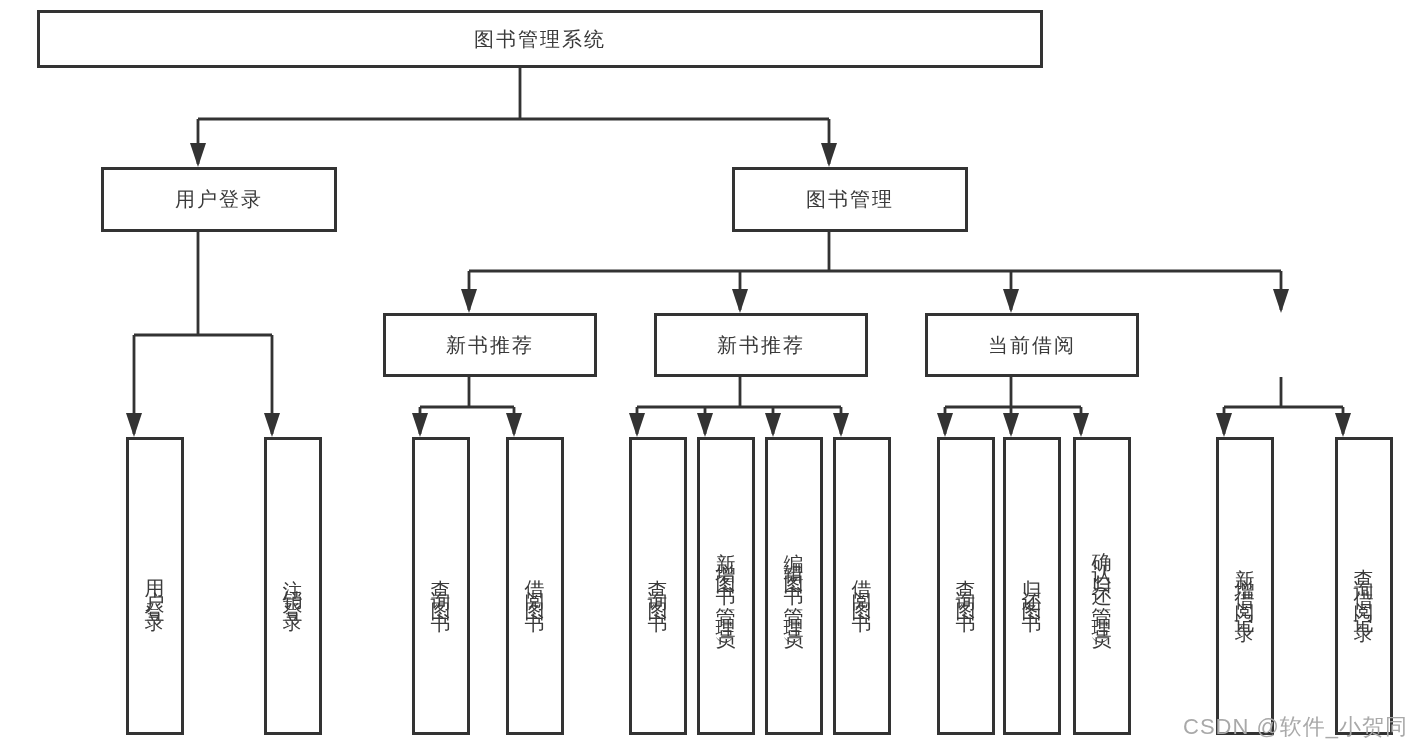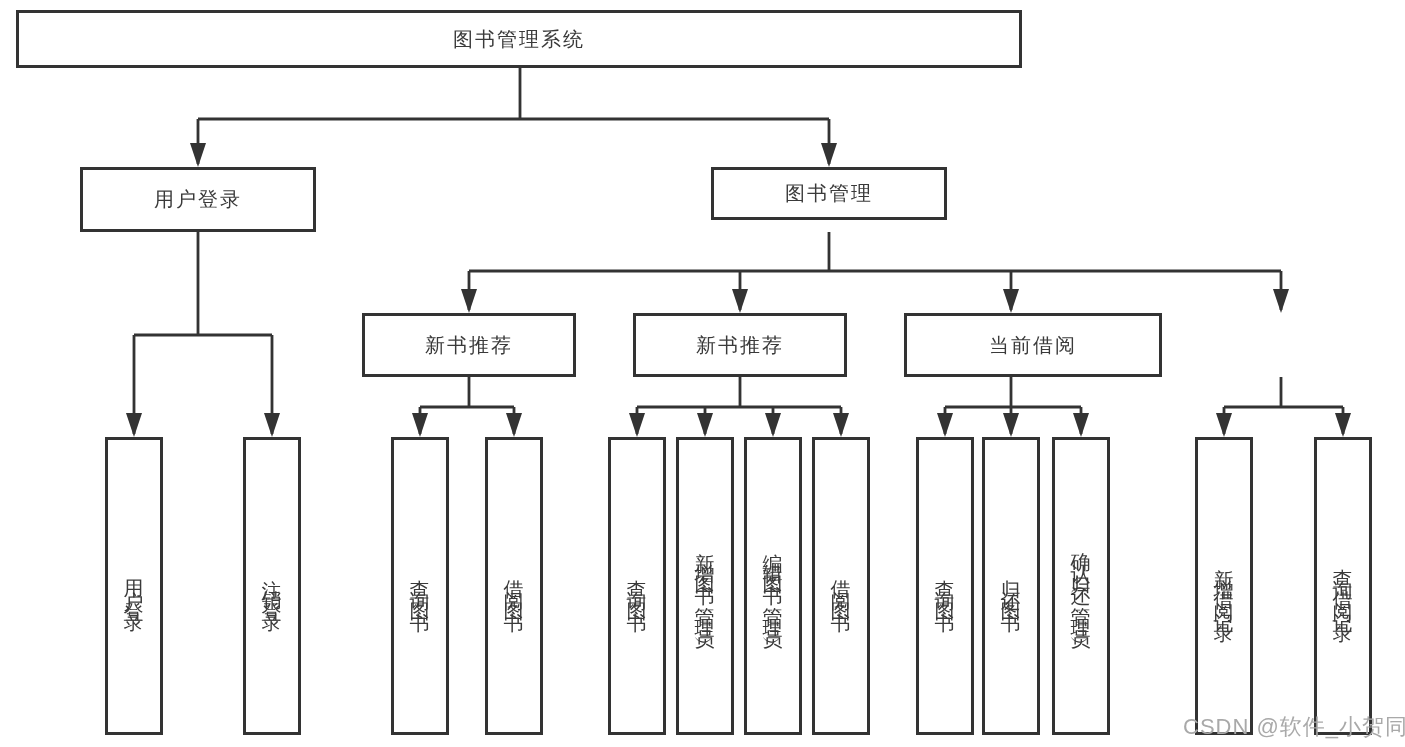--- a/index.html
+++ b/index.html
@@ -24,20 +24,21 @@
   }
   .node, .leaf {
     position: absolute;
     box-sizing: border-box;
     background: #ffffff;
     border: 3px solid #333333;
     display: flex;
     align-items: center;
     justify-content: center;
     color: #3a3a3a;
+    margin-left: 21px;
   }
   .node span {
     font-size: 20px;
     letter-spacing: 2px;
     white-space: nowrap;
   }
   .leaf {
     width: 58px;
     top: 437px;
     height: 298px;
@@ -118,31 +119,31 @@
     <use href="#ah" transform="translate(1343,437)"></use>
   </svg>
 
   <div class="node" style="left:16px; top:10px; width:1006px; height:58px;">
     <span>图书管理系统</span>
   </div>
 
   <div class="node" style="left:80px; top:167px; width:236px; height:65px;">
     <span>用户登录</span>
   </div>
-  <div class="node" style="left:711px; top:167px; width:236px; height:53px;">
+  <div class="node" style="left:711px; top:167px; width:236px; height:65px;">
     <span>图书管理</span>
   </div>
 
   <div class="node" style="left:362px; top:313px; width:214px; height:64px;align-items:center;">
     <span>新书推荐</span>
   </div>
   <div class="node" style="left:633px; top:313px; width:214px; height:64px;">
     <span>新书推荐</span>
   </div>
-  <div class="node" style="left:904px; top:313px; width:258px; height:64px;">
+  <div class="node" style="left:904px; top:313px; width:214px; height:64px;">
     <span>当前借阅</span>
   </div>
 
   <div class="leaf" style="left:105px;">
     <span>用户登录</span>
   </div>
   <div class="leaf" style="left:243px;">
     <span>注销登录</span>
   </div>
 

